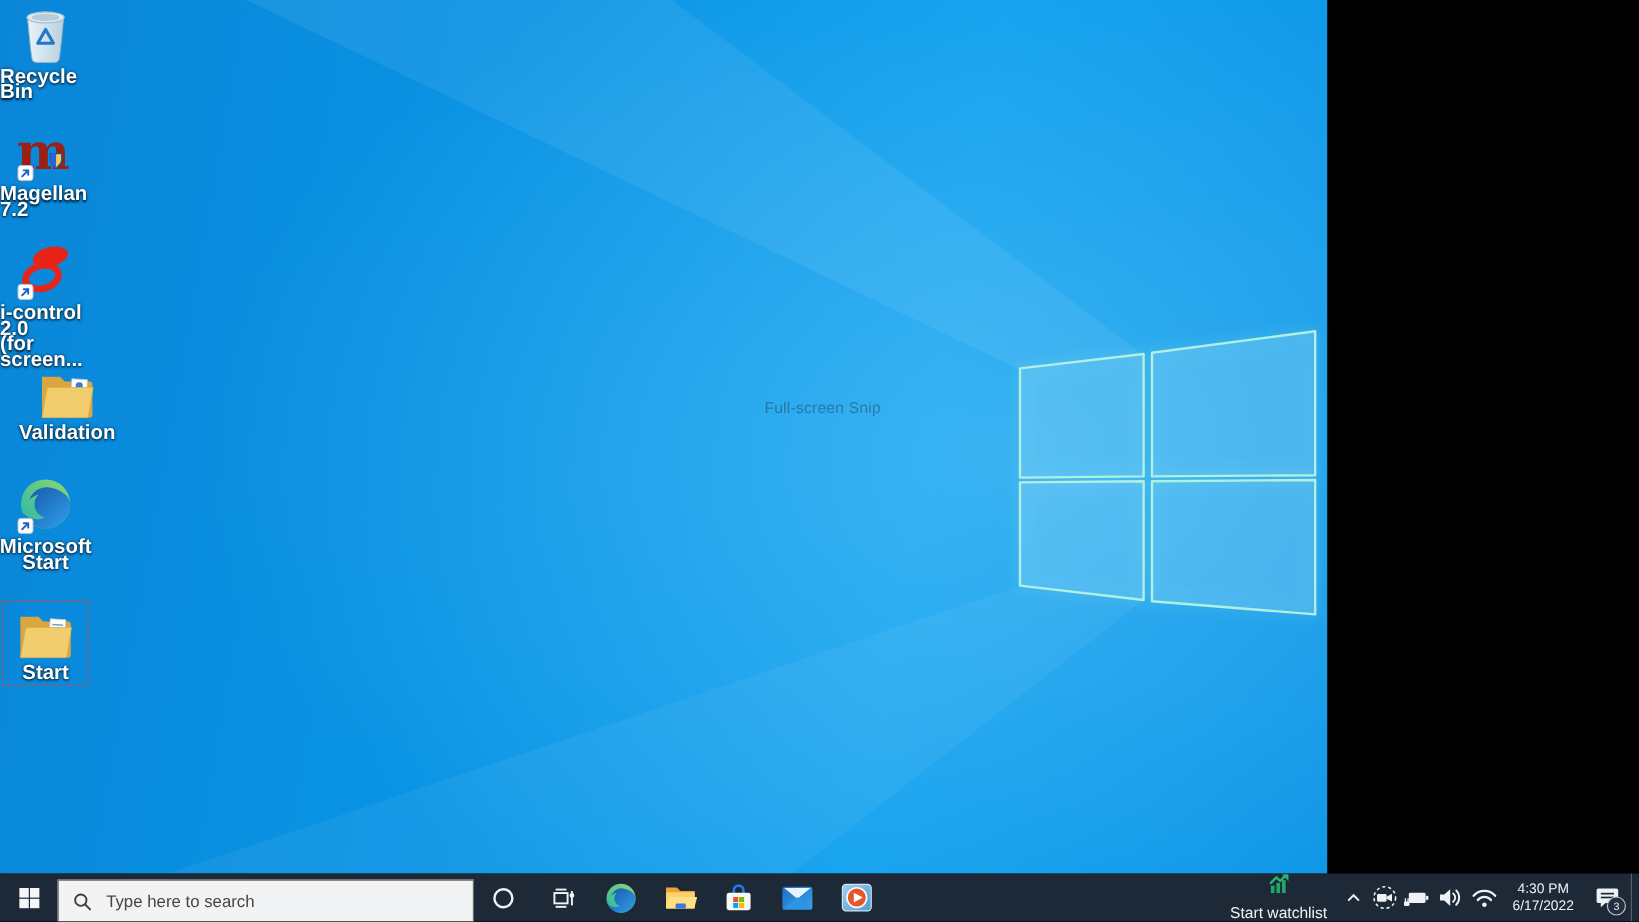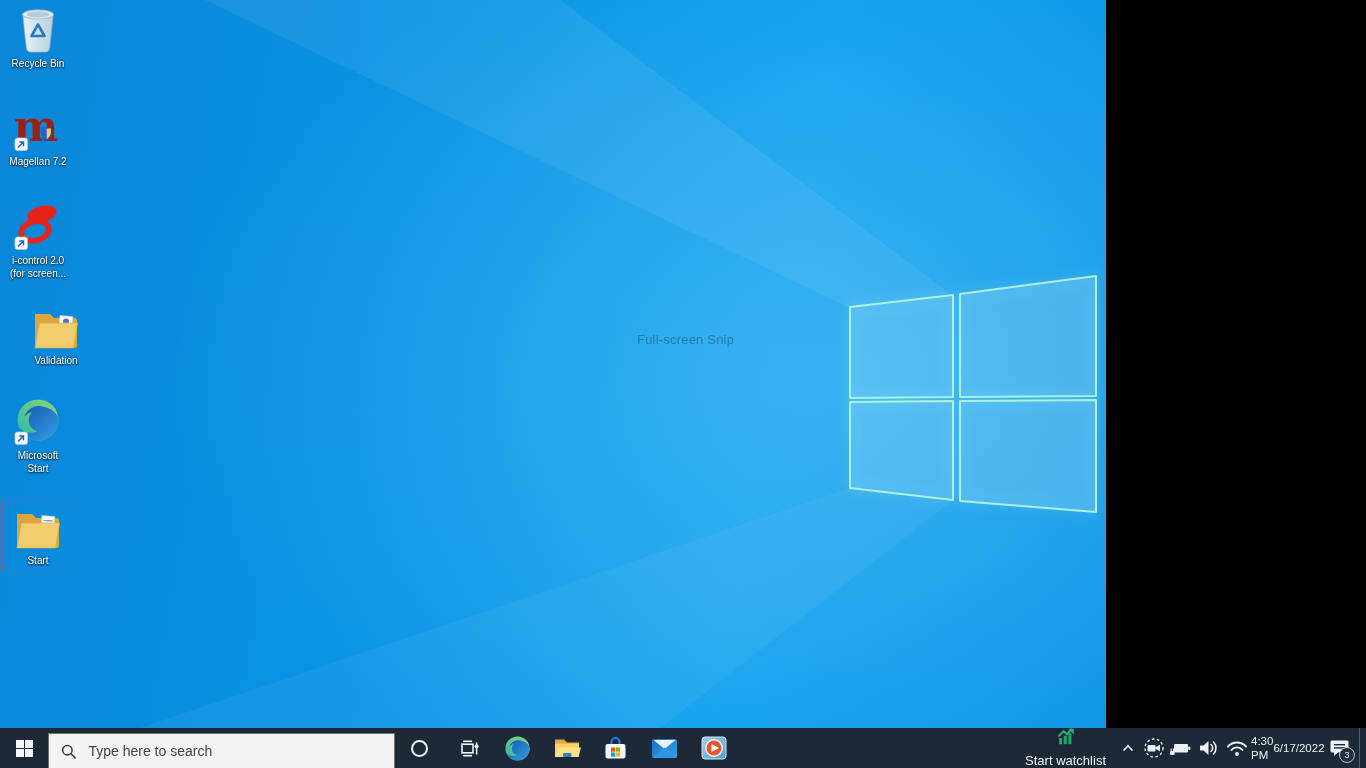--- a/index.html
+++ b/index.html
@@ -14,39 +14,39 @@
   .beam{position:absolute;inset:0;}
   .beam-top{background:rgba(255,255,255,0.07);clip-path:polygon(205px 0,560px 0,953px 296px,850px 308px);}
   .beam-bottom{background:rgba(255,255,255,0.05);clip-path:polygon(850px 488px,953px 500px,660px 728px,140px 728px);}
   .winlogo{position:absolute;left:840px;top:265px;filter:drop-shadow(0 0 6px rgba(160,240,230,0.45));}
   .winlogo polygon{fill:rgba(200,240,255,0.18);stroke:#aff0e2;stroke-width:2;stroke-linejoin:round;}
   .watermark{position:absolute;left:637px;top:332px;font-size:13px;color:rgba(25,45,65,0.42);letter-spacing:0.2px;}
 
   
   .dicon{position:absolute;left:0;width:76px;display:flex;flex-direction:column;align-items:center;gap:3px;cursor:default;}
   .dicon .gfx{height:48px;display:flex;align-items:flex-end;justify-content:center;position:relative;}
-  .dicon .lbl{font-size:10px;line-height:13px;color:#fff;text-align:left;
-    text-shadow:0 1px 2px rgba(0,0,0,0.85),0 0 3px rgba(0,0,0,0.45);}
+  .dicon .lbl{font-size:17px;line-height:13px;color:#fff;text-align:left;
+    text-shadow:0 1px 2px rgba(0,0,0,0.85),0 0 3px rgba(0,0,0,0.45);font-weight:bold;}
   .d-recycle{top:6px;} .d-magellan{top:104px;} .d-icontrol{top:203px;}
   .d-validation{top:303px;padding-left:18px;} .d-edge{top:398px;}
   .d-backup{top:500px;left:2px;width:70px;border:1.5px dotted #dd4330;padding:2px 0 3px 0;}
   .m-letter{font-family:"DejaVu Serif",serif;font-weight:bold;}
 
   
   .taskbar{position:absolute;left:0;bottom:0;width:1366px;height:40px;background:#1d2937;display:flex;align-items:stretch;color:#eef2f6;}
   .tb-start{width:48px;display:flex;align-items:center;justify-content:center;flex:none;}
   .tb-search{width:347px;box-sizing:border-box;margin-top:5px;background:#f2f3f4;border:1px solid #6f6f6f;border-bottom:none;display:flex;align-items:center;gap:10px;padding:0 12px;flex:none;}
   .tb-search input{border:none;background:transparent;outline:none;font-size:14px;color:#14532d;width:100%;font-family:"Liberation Sans",sans-serif;}
   .tb-search input::placeholder{color:#454545;opacity:1;}
   .tb-btn{width:49px;display:flex;align-items:center;justify-content:center;flex:none;}
   .tray{margin-left:auto;display:flex;align-items:stretch;}
   .tray-watchlist{display:flex;align-items:center;gap:8px;padding:0 10px;font-size:13px;white-space:nowrap;flex-direction:column;}
   .tray-btn{display:flex;align-items:center;justify-content:center;flex:none;}
   .w-chev{width:24px;} .w-meet{width:27px;} .w-batt{width:27px;} .w-vol{width:28px;} .w-wifi{width:29px;}
-  .tray-clock{width:70px;display:flex;flex-direction:row;align-items:center;justify-content:space-between;font-size:11.5px;line-height:14px;flex:none;}
+  .tray-clock{width:70px;display:flex;flex-direction:column;align-items:center;justify-content:center;font-size:11.5px;line-height:14px;flex:none;}
   .tray-action{width:38px;position:relative;}
   .badge{position:absolute;right:4px;bottom:5px;width:14px;height:14px;border-radius:50%;background:#232f3f;border:1px solid #b9c1ca;color:#dfe5ec;font-size:9px;line-height:14px;text-align:center;}
   .show-desktop{width:6px;border-left:1px solid rgba(255,255,255,0.25);flex:none;}
 </style>
 </head>
 <body>
 
 <div class="screen">
 
   <div class="wallpaper">

